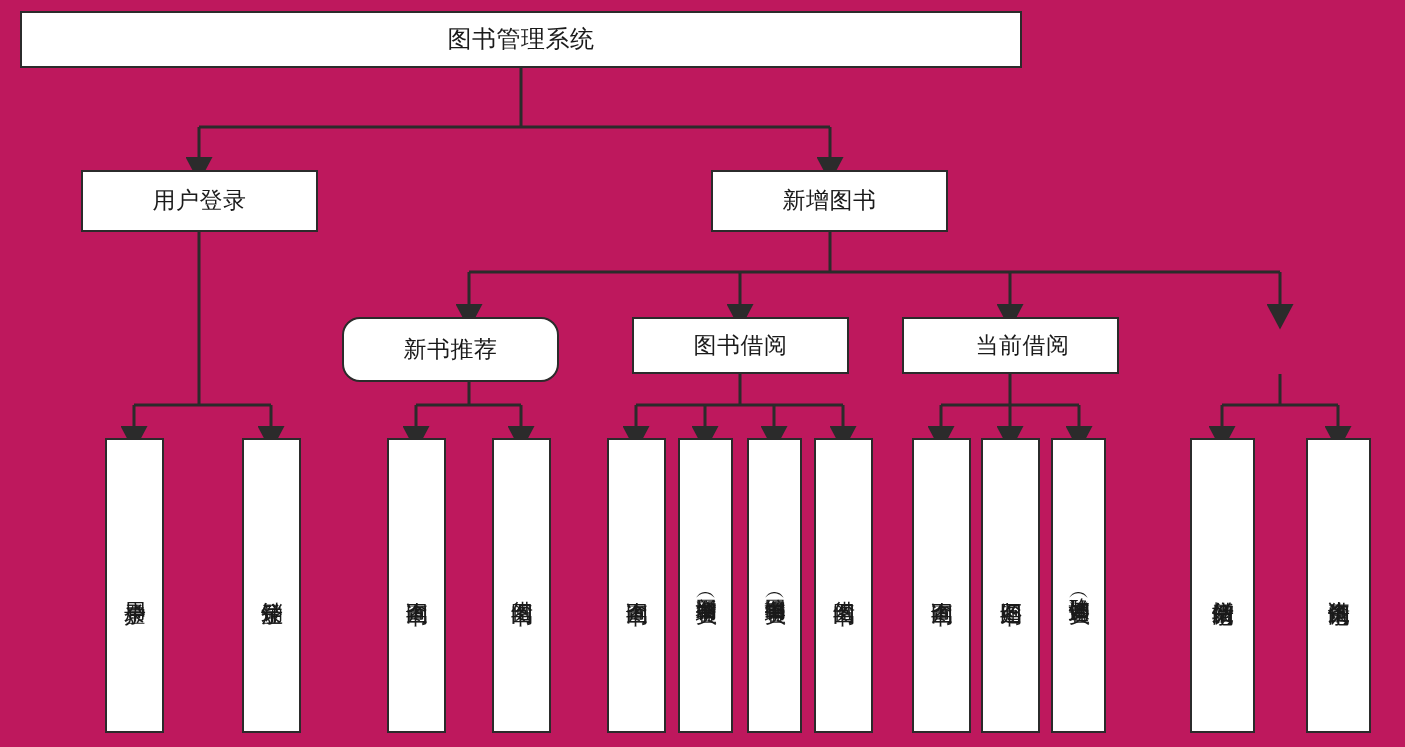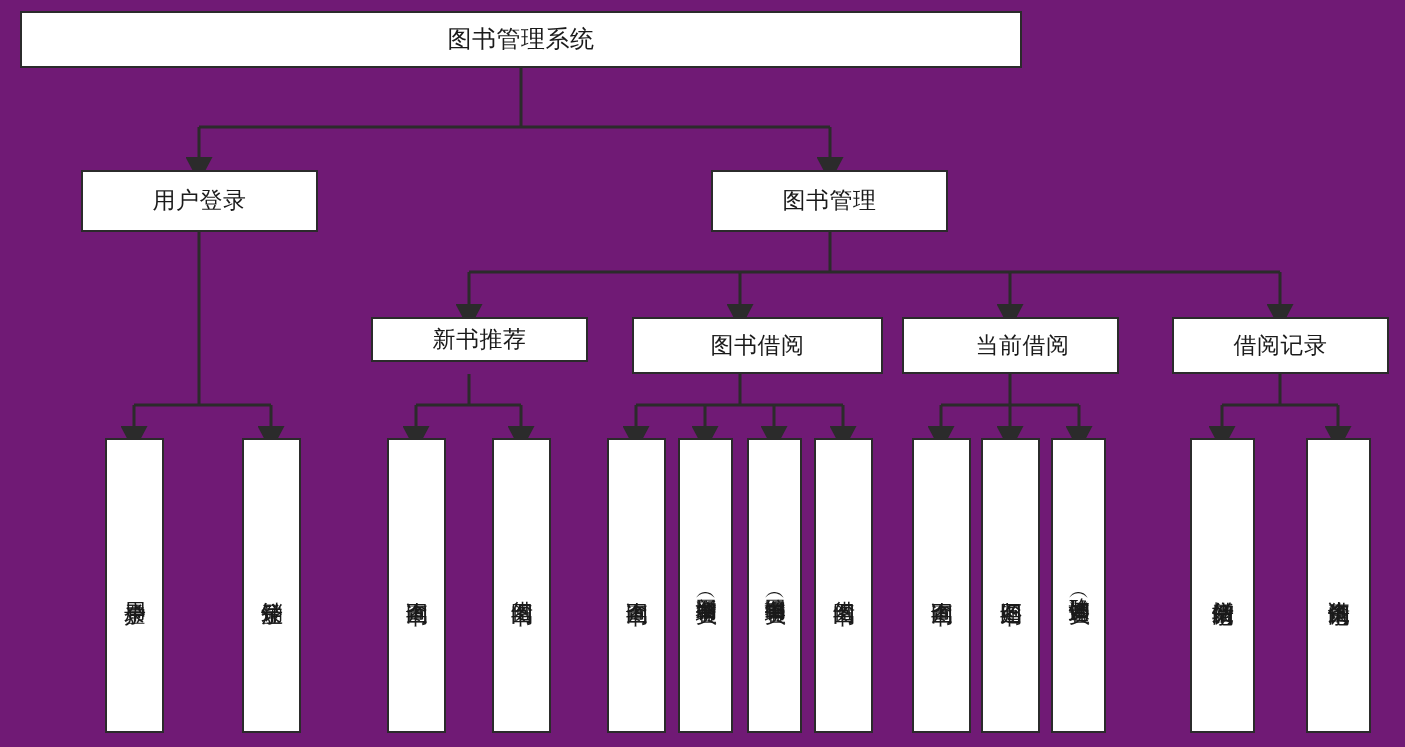--- a/index.html
+++ b/index.html
@@ -8,21 +8,21 @@
     padding: 0;
     background: #ffffff;
   }
   body {
     font-family: "DejaVu Sans", "Liberation Sans", sans-serif;
   }
   #canvas {
     position: relative;
     width: 1405px;
     height: 747px;
-    background: #701a75;
+    background: #be185d;
     overflow: hidden;
   }
   svg.connectors {
     position: absolute;
     left: 0;
     top: 0;
     width: 1405px;
     height: 747px;
     pointer-events: none;
   }
@@ -137,35 +137,32 @@
   </svg>
 
   <div class="node h root" style="left:20px; top:11px; width:1002px; height:57px;">
     <span class="label">图书管理系统</span>
   </div>
 
   <div class="node h" style="left:81px; top:170px; width:237px; height:62px;">
     <span class="label">用户登录</span>
   </div>
   <div class="node h" style="left:711px; top:170px; width:237px; height:62px;">
-    <span class="label">图书管理</span>
-  </div>
-
-  <div class="node h" style="left:371px; top:317px; width:217px; height:45px;">
+    <span class="label">新增图书</span>
+  </div>
+
+  <div class="node h" style="left:342px; top:317px; width:217px; height:65px;border-radius:18px;">
     <span class="label">新书推荐</span>
   </div>
-  <div class="node h" style="left:632px; top:317px; width:251px; height:57px;">
+  <div class="node h" style="left:632px; top:317px; width:217px; height:57px;">
     <span class="label">图书借阅</span>
   </div>
   <div class="node h" style="left:902px; top:317px; width:217px; height:57px;padding-left:24px;">
     <span class="label">当前借阅</span>
   </div>
-  <div class="node h" style="left:1172px; top:317px; width:217px; height:57px;">
-    <span class="label">借阅记录</span>
-  </div>
 
   <div class="node v" style="left:105px; top:438px; width:59px; height:295px;">
     <span class="label">用户登录</span>
   </div>
   <div class="node v" style="left:242px; top:438px; width:59px; height:295px;">
     <span class="label">注销登录</span>
   </div>
 
   <div class="node v" style="left:387px; top:438px; width:59px; height:295px;">
     <span class="label">查询图书</span>

